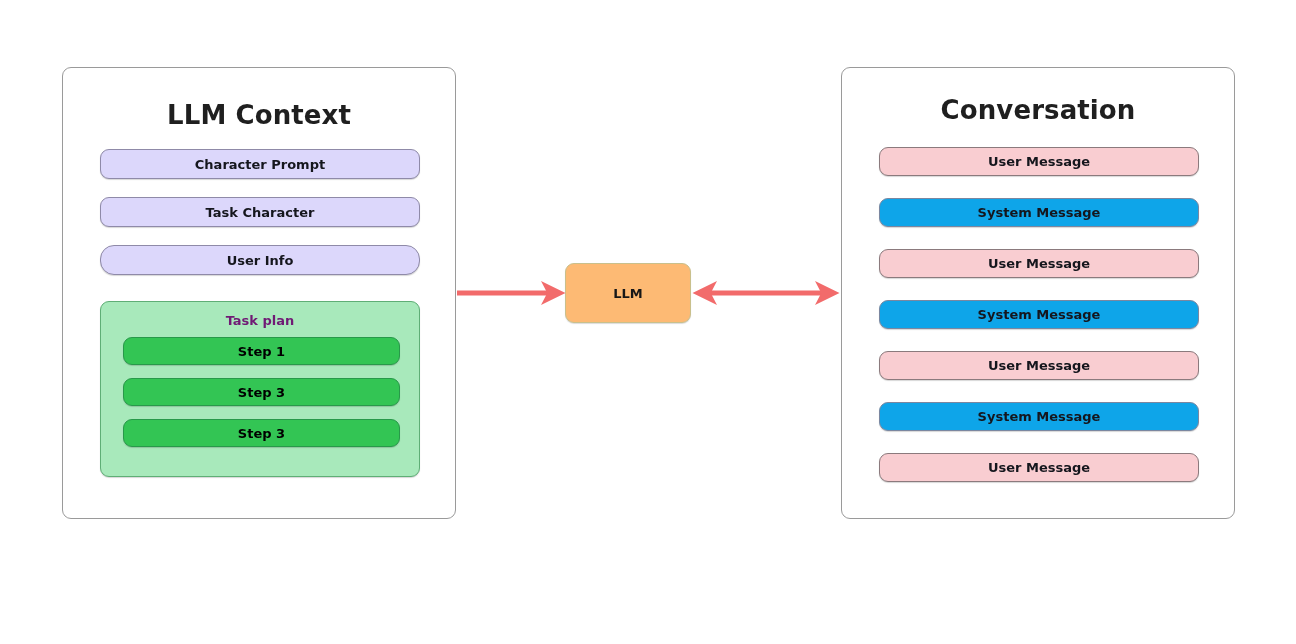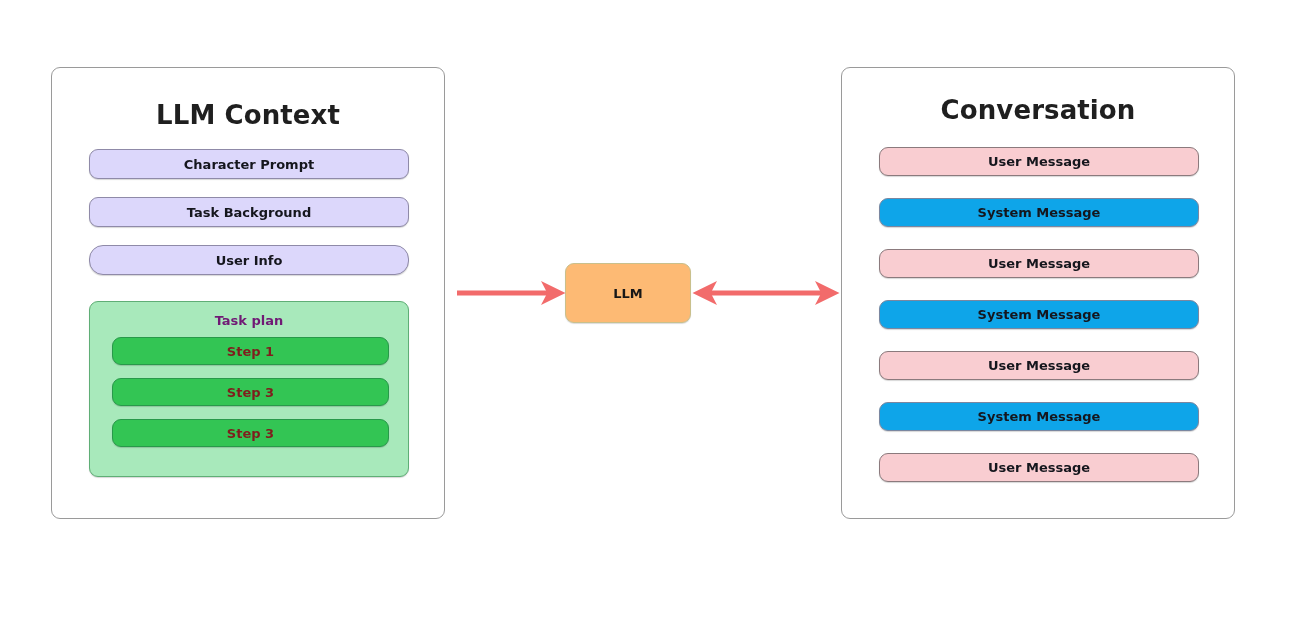--- a/index.html
+++ b/index.html
@@ -27,21 +27,21 @@
 
   
   .panel {
     position: absolute;
     box-sizing: border-box;
     background: #ffffff;
     border: 1px solid #9a9a9a;
     border-radius: 9px;
   }
   #panel-context {
-    left: 51px;
+    left: 62px;
     top: 67px;
     width: 394px;
     height: 452px;
   }
   #panel-conversation {
     left: 841px;
     top: 67px;
     width: 394px;
     height: 452px;
   }
@@ -107,21 +107,21 @@
     color: #701a75;
   }
 
   
   .step-item {
     left: 22px;
     width: 277px;
     height: 28px;
     background: #33c554;
     border: 1px solid #28994a;
-    color: #7f1d1d;
+    color: #000000;
   }
 
   
   .msg-item {
     left: 37px;
     width: 320px;
     height: 29px;
   }
   .msg-user {
     background: #f9cdd1;
@@ -166,21 +166,21 @@
 <body>
 
 <div id="canvas">
 
   <div class="panel" id="panel-context">
 
     <div class="panel-title" id="title-context">LLM Context</div>
 
     <div class="pill ctx-item" style="top:81px;">Character Prompt</div>
 
-    <div class="pill ctx-item" style="top:129px;">Task Background</div>
+    <div class="pill ctx-item" style="top:129px;">Task Character</div>
 
     <div class="pill ctx-item" style="top:177px;border-radius:14px;">User Info</div>
 
     <div id="task-plan">
 
       <div id="task-plan-title">Task plan</div>
 
       <div class="pill step-item" style="top:35px;">Step 1</div>
 
       <div class="pill step-item" style="top:76px;">Step 3</div>

